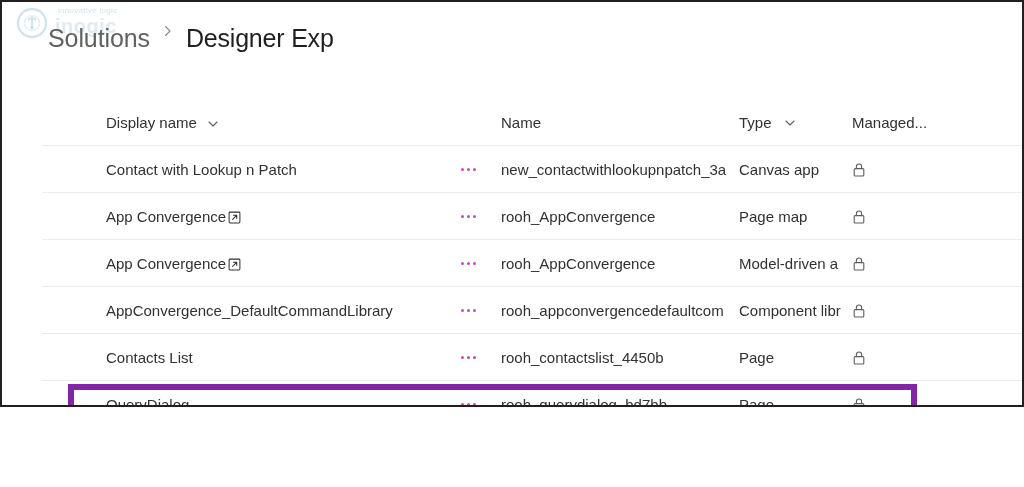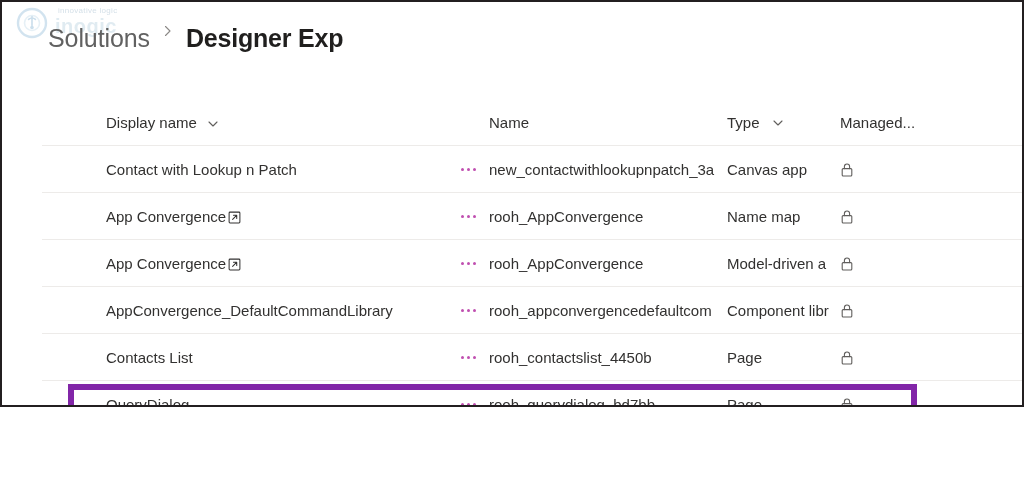--- a/index.html
+++ b/index.html
@@ -80,21 +80,21 @@
     margin: 0 12px;
     width: 12px;
     height: 12px;
     display: inline-block;
     position: relative;
     top: 1px;
   }
   .crumb-current {
     font-size: 25px;
     color: #201f1e;
-    font-weight: bold;
+    font-weight: normal;
     letter-spacing: -0.2px;
   }
 
   
   .grid {
     position: absolute;
     left: 0;
     top: 97px;
     width: 1020px;
   }
@@ -131,20 +131,21 @@
     display: flex;
     align-items: center;
     justify-content: center;
   }
   .col-name {
     width: 240px;
     padding-left: 2px;
     box-sizing: border-box;
     overflow: hidden;
     white-space: nowrap;
+    margin-left: 12px;
   }
   .col-type {
     width: 105px;
     padding-left: 0px;
     box-sizing: border-box;
     overflow: hidden;
     white-space: nowrap;
   }
   .col-managed {
     width: 110px;
@@ -302,21 +303,21 @@
             </svg>
           </div>
           <div class="col-menu">
             <span class="ellipsis">
               <i></i>
               <i></i>
               <i></i>
             </span>
           </div>
           <div class="col-name"><span class="cell-text sub">rooh_AppConvergence</span></div>
-          <div class="col-type"><span class="cell-text sub">Name map</span></div>
+          <div class="col-type"><span class="cell-text sub">Page map</span></div>
           <div class="col-managed">
             <svg class="lock-icon" viewBox="0 0 14 16">
               <rect x="2.2" y="6.6" width="9.6" height="7.4" rx="1" fill="none" stroke="#605e5c" stroke-width="1.1"></rect>
               <path d="M4.4 6.6 V4.6 a2.6 2.6 0 0 1 5.2 0 V6.6" fill="none" stroke="#605e5c" stroke-width="1.1" stroke-linecap="round"></path>
             </svg>
           </div>
         </div>
         <div class="grid-row">
           <div class="sep"></div>
           <div class="col-display">

